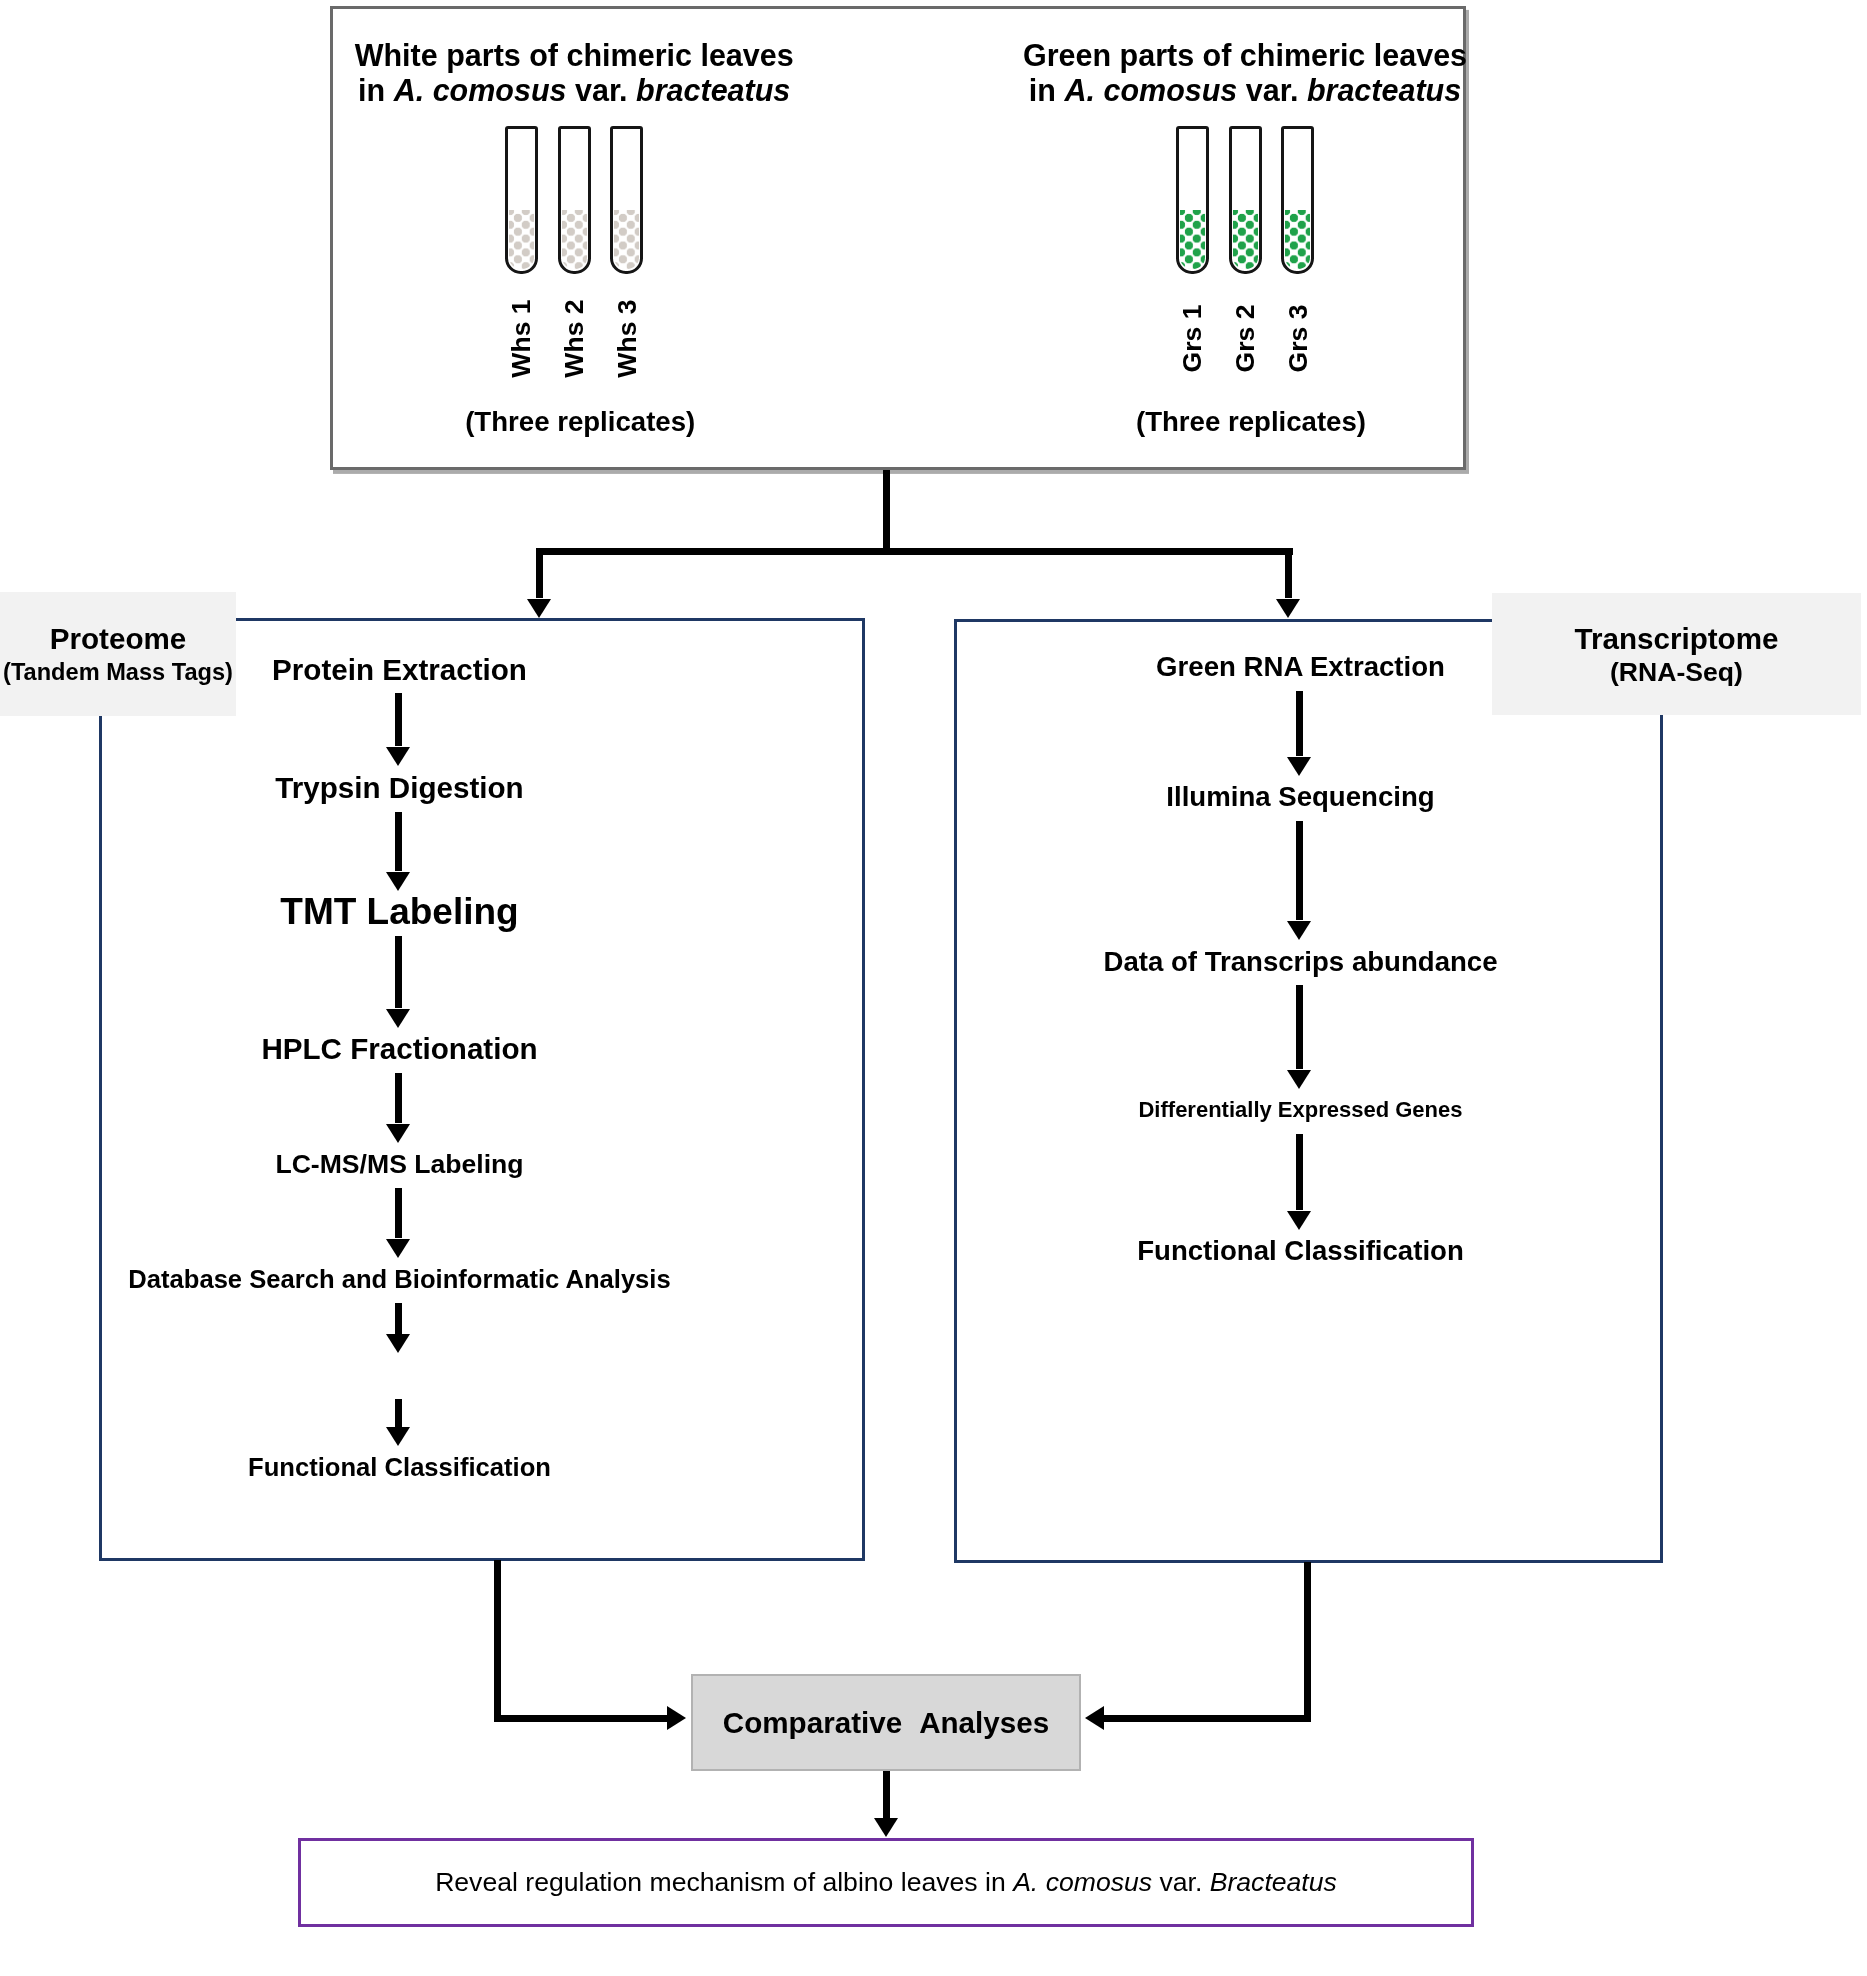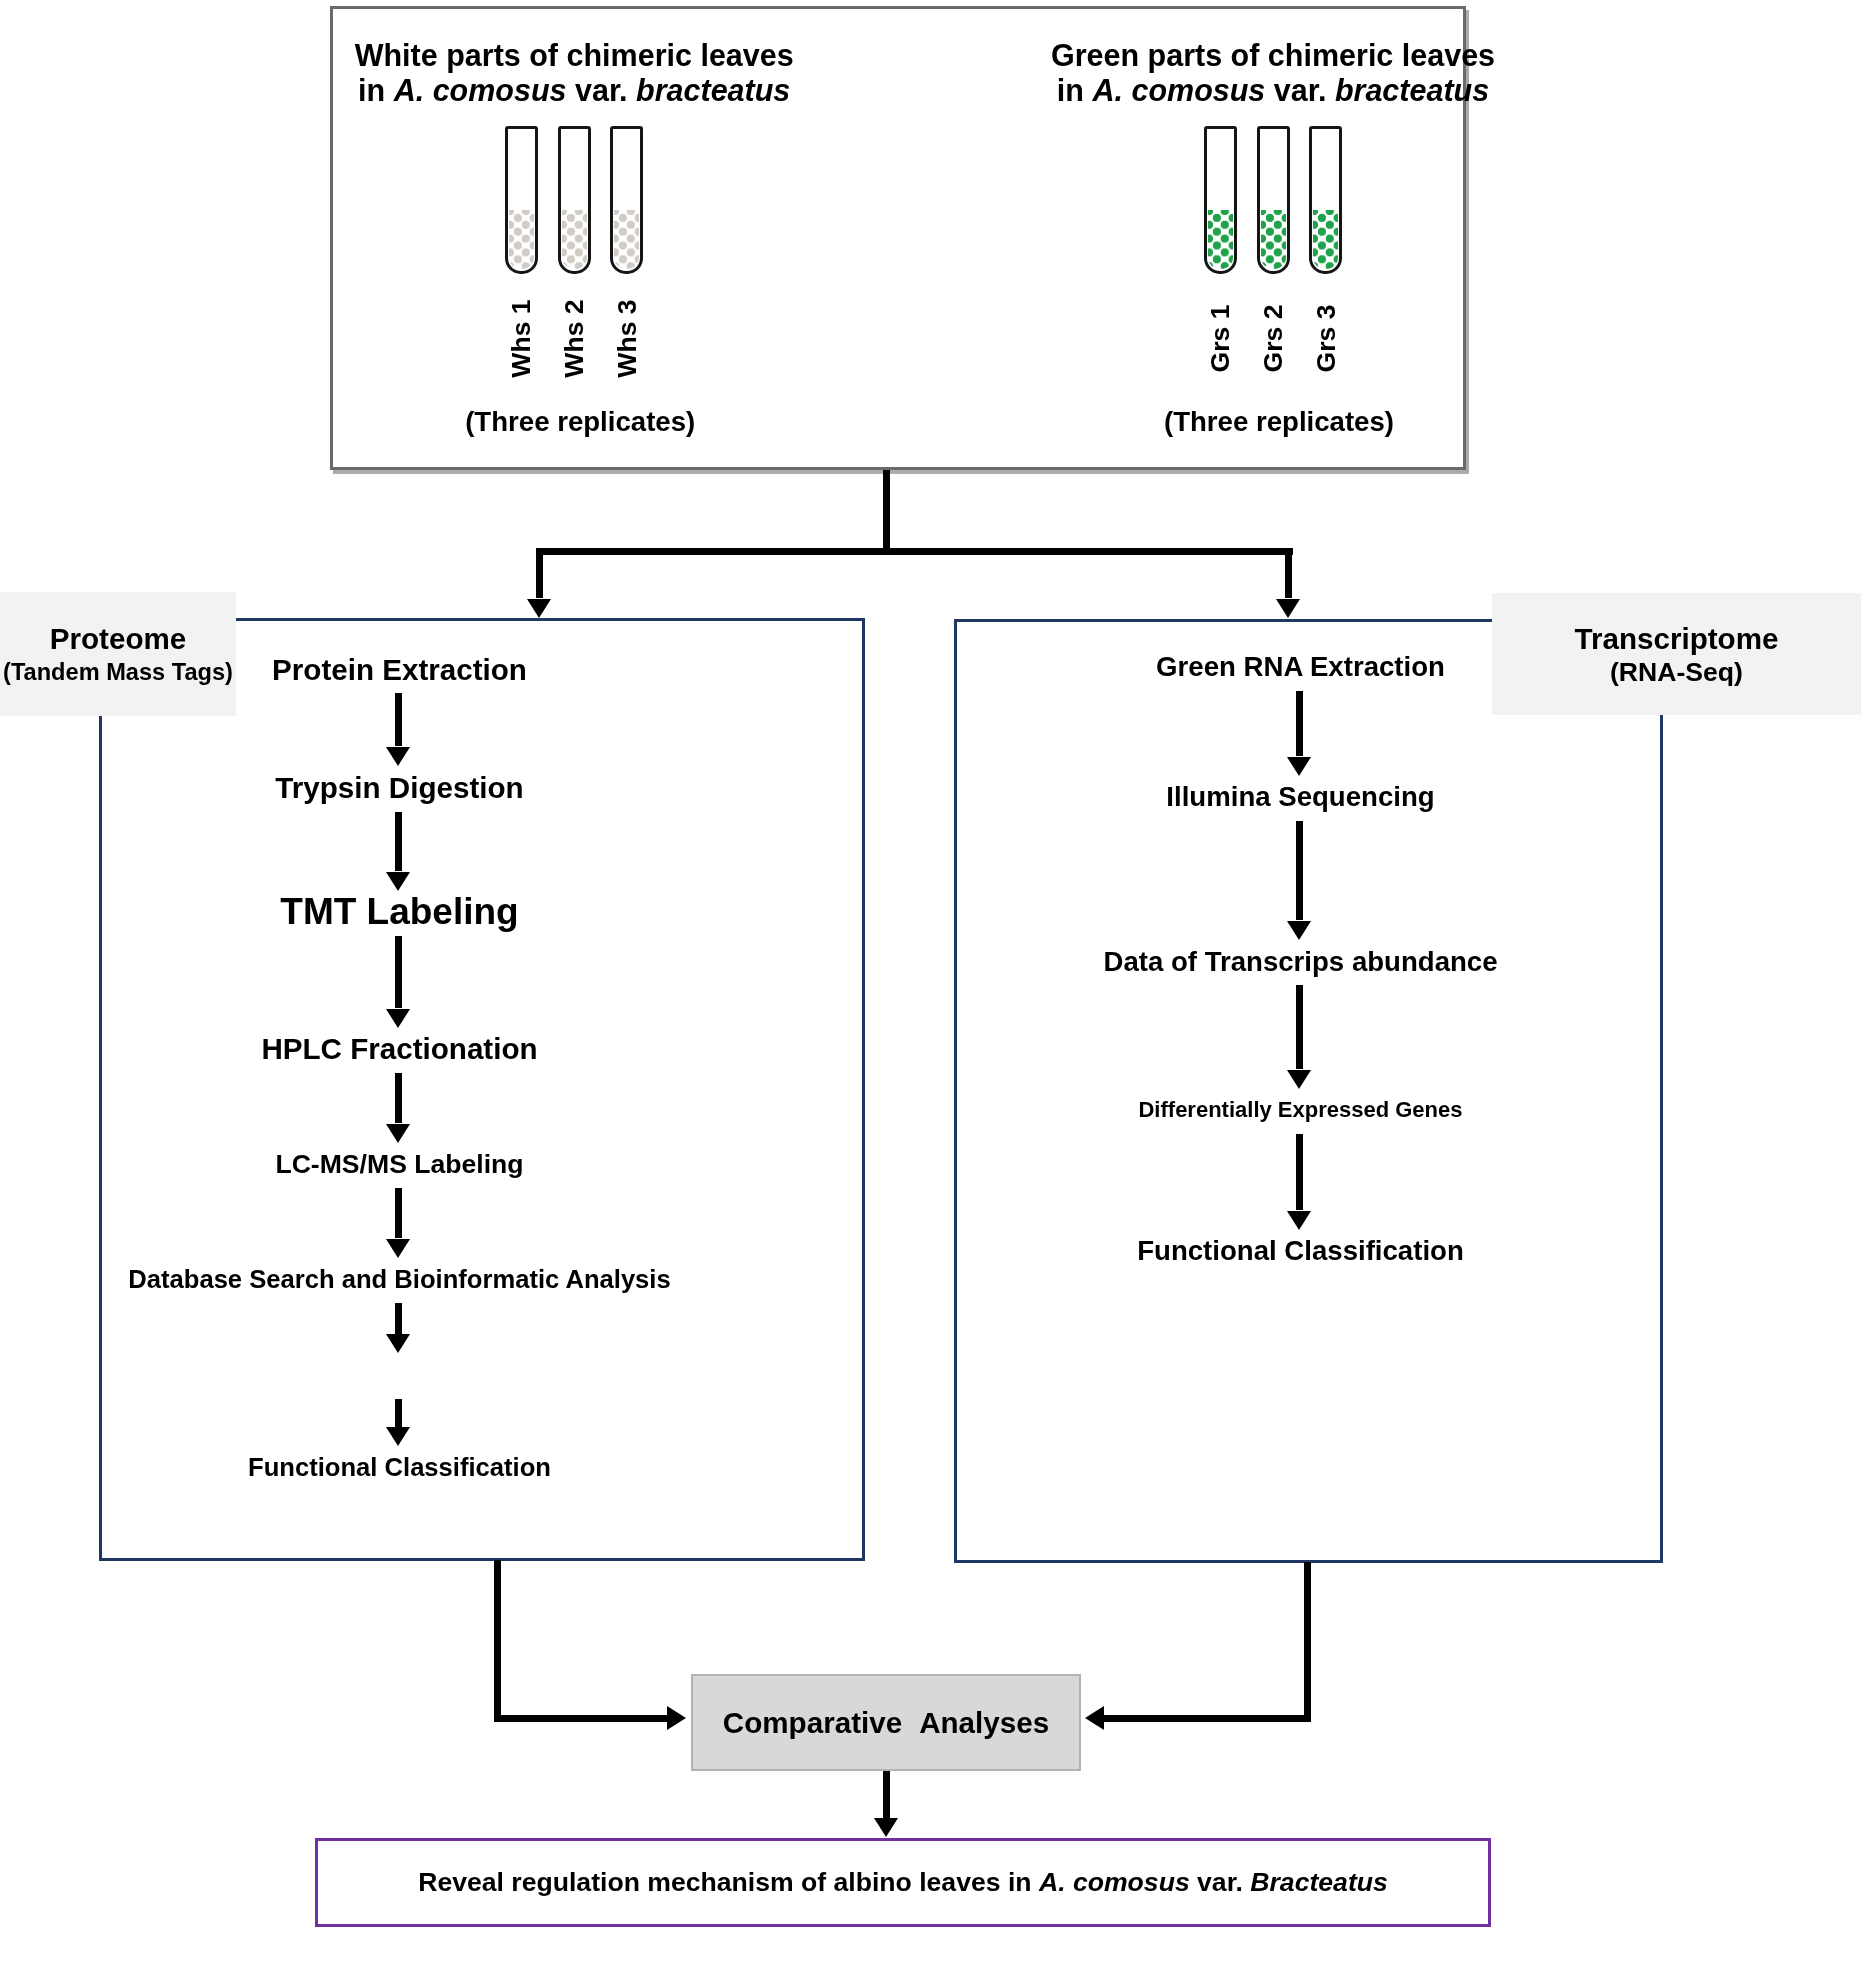--- a/index.html
+++ b/index.html
@@ -47,23 +47,23 @@
   .side-label{position:absolute;background:var(--label-bg);display:flex;flex-direction:column;
     align-items:center;justify-content:center;z-index:5;text-align:center;}
   .side-label .t1{font-weight:bold;font-size:29.6px;line-height:37px;}
   .side-label .t2{font-weight:bold;line-height:31.5px;}
   .step{position:absolute;height:39px;line-height:39px;text-align:center;font-weight:bold;white-space:nowrap;}
 
   
   .comp-box{position:absolute;left:691px;top:1674px;width:390px;height:97px;background:var(--comp-bg);
     border:2px solid #b2b2b2;display:flex;align-items:center;justify-content:center;
     font-weight:bold;font-size:29.6px;word-spacing:9.9px;z-index:3;}
-  .final-box{position:absolute;left:315px;top:1838px;width:1176px;height:89px;background:#fff;
+  .final-box{position:absolute;left:298px;top:1838px;width:1176px;height:89px;background:#fff;
     border:3.9px solid var(--purple);display:flex;align-items:center;justify-content:center;
-    font-weight:bold;font-size:26.6px;z-index:3;}
+    font-weight:normal;font-size:26.6px;z-index:3;}
 </style>
 </head>
 <body>
 
 <div class="canvas">
 
   <div class="top-box">
     <div class="group" style="left:-14.8px;">
       <div class="g-title">
         <div>White parts of chimeric leaves</div>
@@ -87,21 +87,21 @@
         <div class="tube-label-cell">
             <span class="rot">Whs 2</span>
           </div>
         <div class="tube-label-cell">
             <span class="rot">Whs 3</span>
           </div>
       </div>
       <div class="note">(Three replicates)</div>
     </div>
 
-    <div class="group" style="left:684px;">
+    <div class="group" style="left:656px;">
       <div class="g-title">
         <div>Green parts of chimeric leaves</div>
         <div><span>in </span><i>A. comosus</i><span> var. </span><i>bracteatus</i></div>
       </div>
       <div class="tube-row">
         <div class="tube">
             <div class="tube-fill fill-green"></div>
           </div>
         <div class="tube">
             <div class="tube-fill fill-green"></div>

